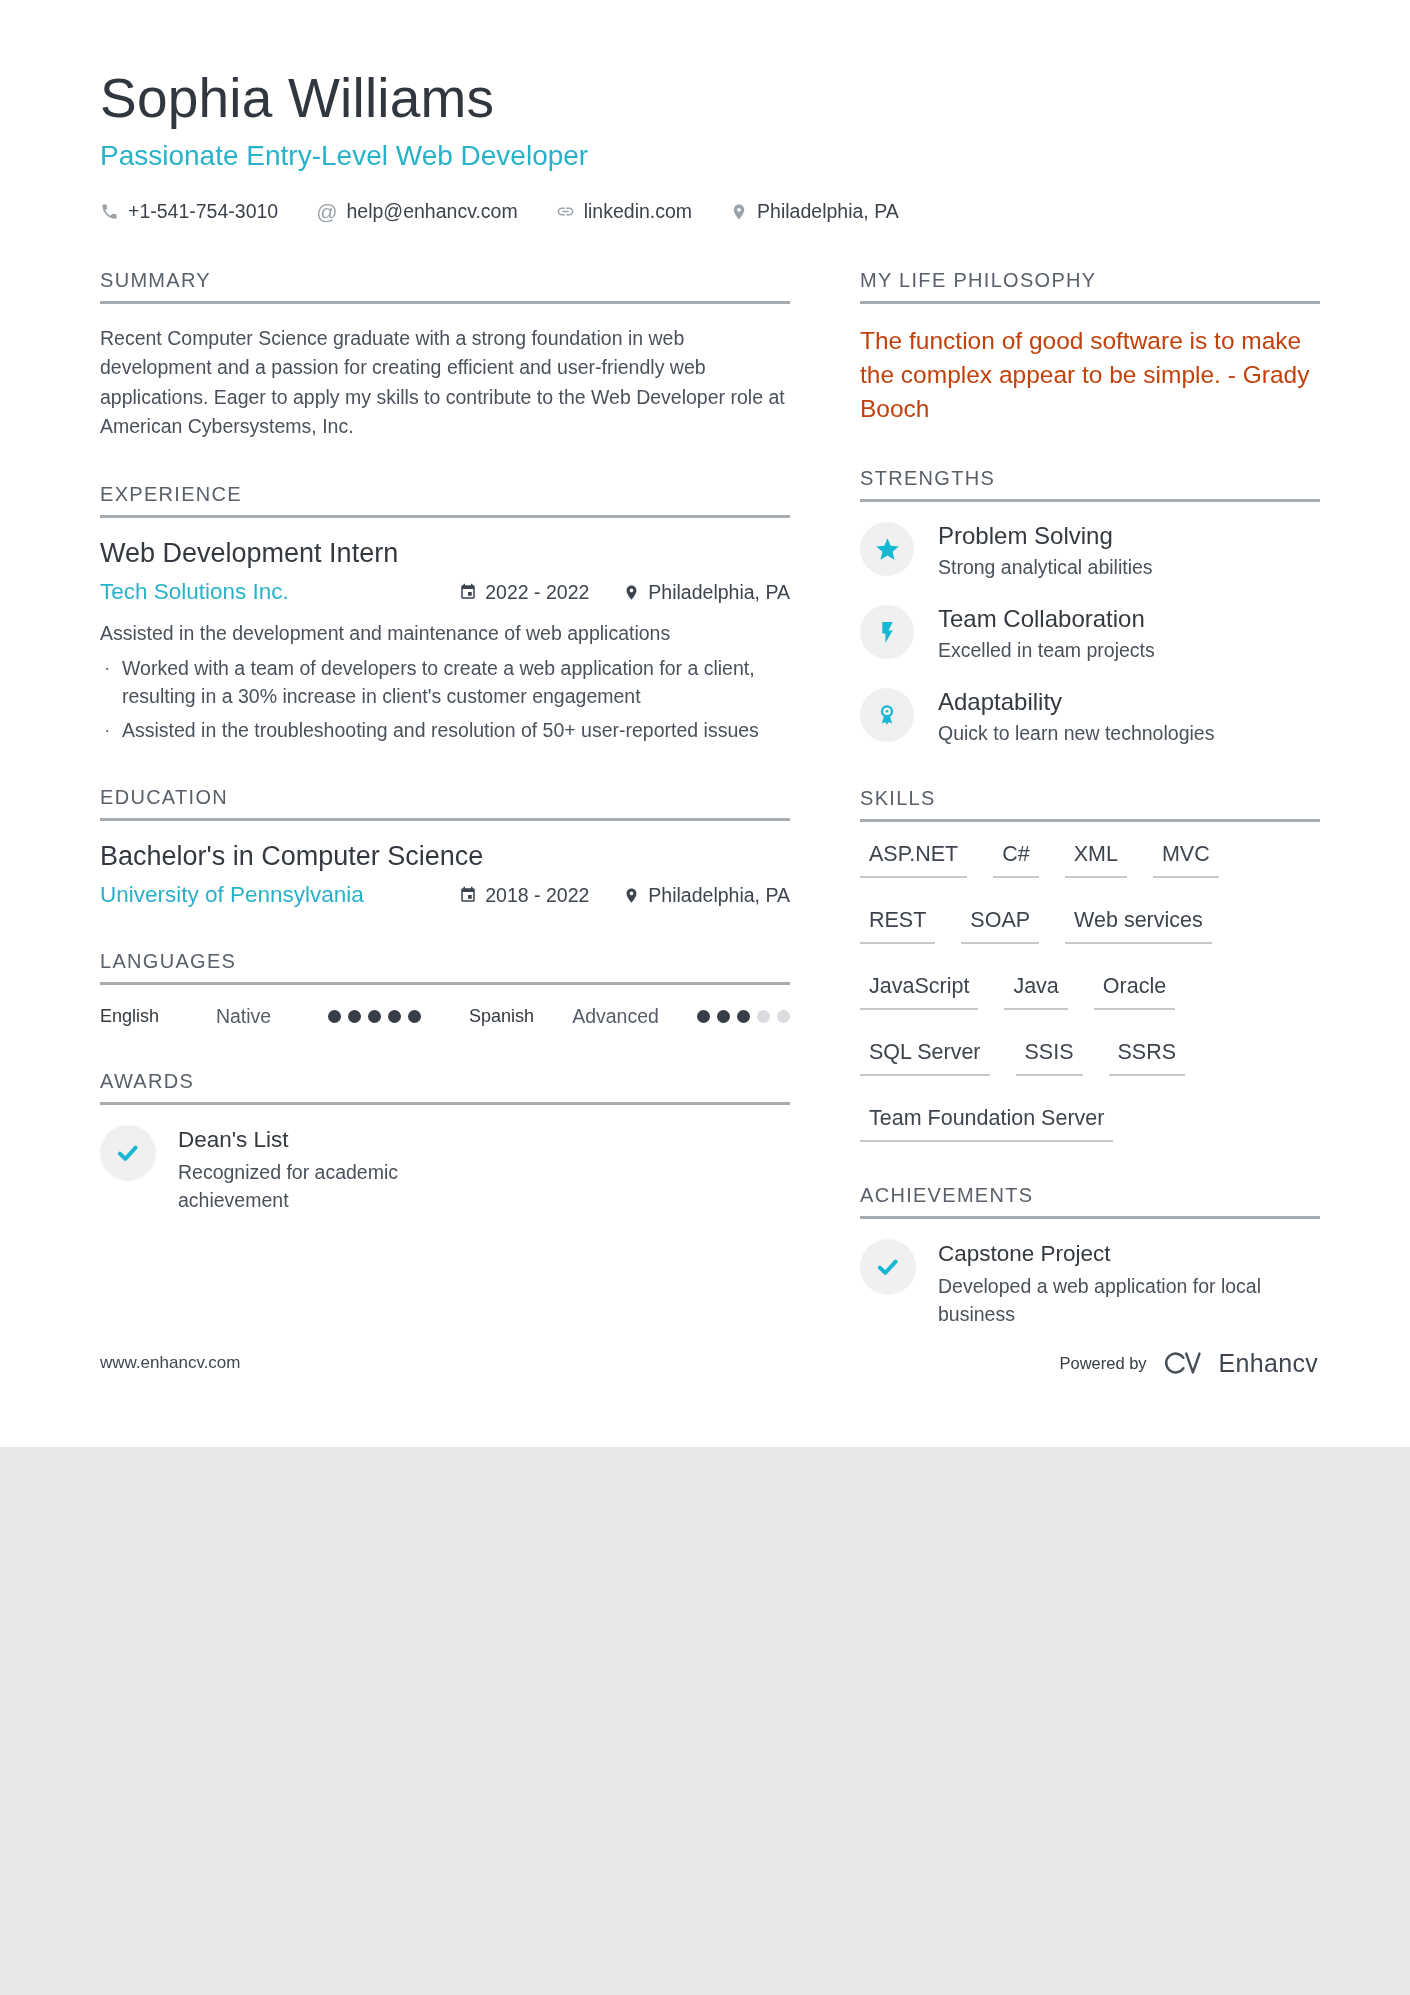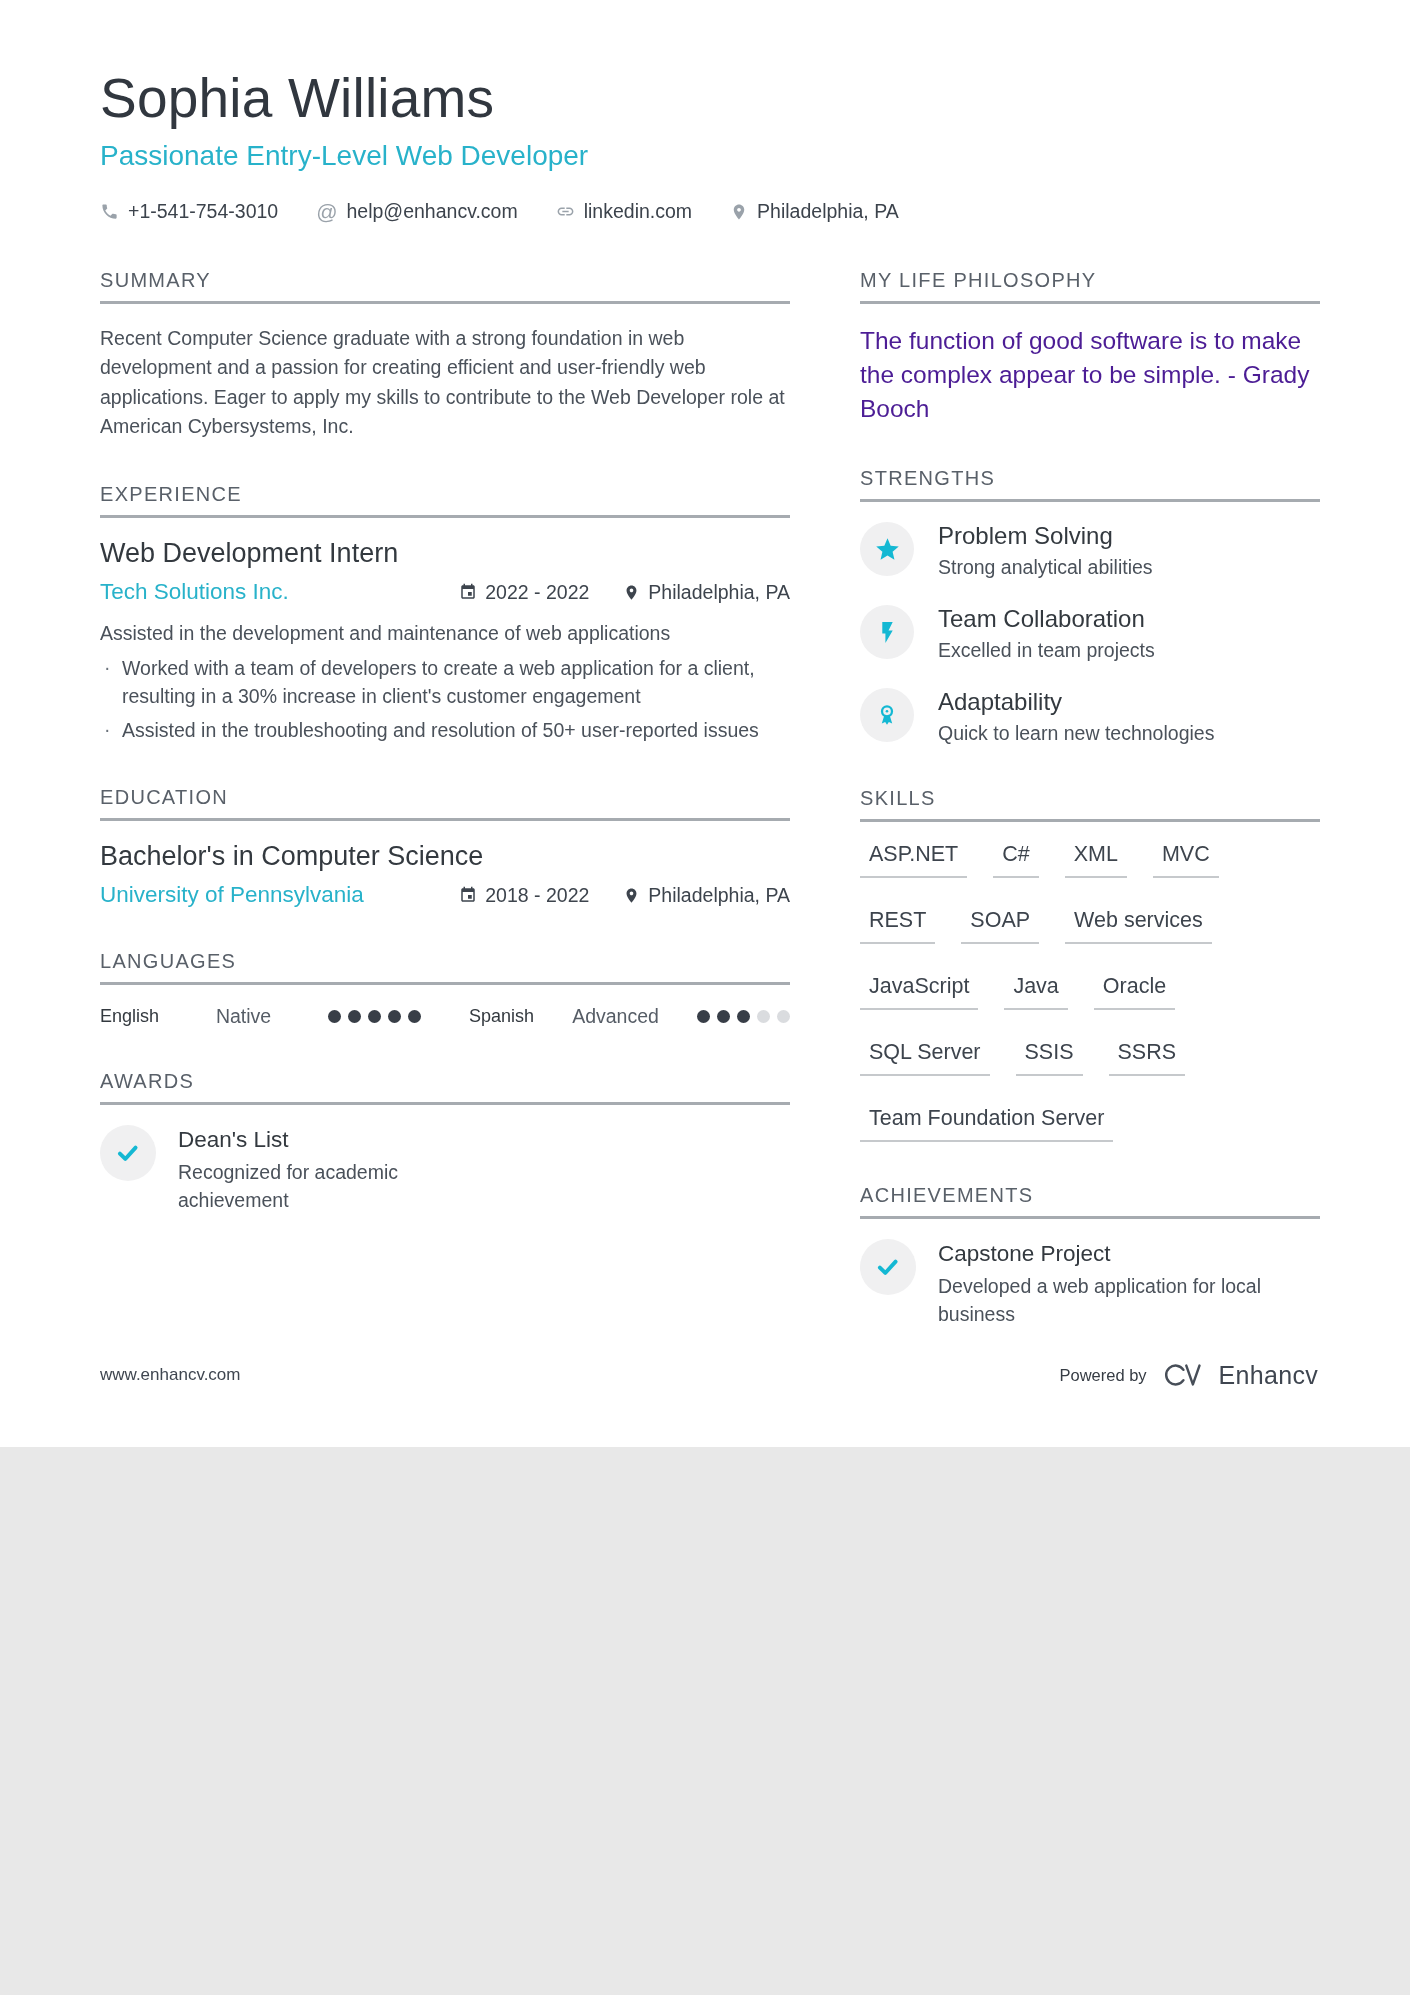--- a/index.html
+++ b/index.html
@@ -55,37 +55,37 @@
   .badge-item { display:flex; gap:22px; align-items:flex-start; margin-top:6px; }
   .badge-circle {
     width:56px; height:56px; border-radius:50%; background:#f0f0f1; flex:none;
     display:flex; align-items:center; justify-content:center;
   }
   .badge-title { font-size:22.5px; color:#33393f; font-weight:500; margin-top:2px; }
   .badge-desc { font-size:19.5px; color:#4a515a; line-height:1.4; margin-top:6px; }
   .w-narrow { max-width:245px; }
   .w-wide { max-width:372px; }
   
-  .quote { font-size:24.5px; line-height:1.38; color:#4c1d95; }
+  .quote { font-size:24.5px; line-height:1.38; color:#c2410c; }
   .strength-item { display:flex; gap:24px; align-items:flex-start; margin-bottom:26px; }
   .strength-circle {
     width:54px; height:54px; border-radius:50%; background:#f0f0f1; flex:none;
     display:flex; align-items:center; justify-content:center;
   }
   .strength-title { font-size:24px; color:#33393f; font-weight:500; }
   .strength-desc { font-size:19.5px; color:#4a515a; margin-top:6px; }
   
   .chips { display:flex; flex-wrap:wrap; column-gap:26px; row-gap:30px; }
   .chip {
     font-size:21.5px; color:#3d444d; padding:0 9px 9px;
     border-bottom:2px solid #c6c9cc; white-space:nowrap;
   }
   
   .footer {
-    position:absolute; left:100px; right:92px; bottom:56px;
+    position:absolute; left:100px; right:92px; bottom:68px;
     display:flex; align-items:center; justify-content:space-between;
   }
   .footer-site { font-size:17px; color:#3f4650; }
   .footer-brand { display:flex; align-items:center; gap:13px; }
   .powered-by { font-size:16.5px; color:#363c44; }
   .brand-name { font-size:25px; color:#3f4650; letter-spacing:0.3px; }
   .accent-icon { fill:#14b8d3; }
 </style>
 </head>
 <body>

